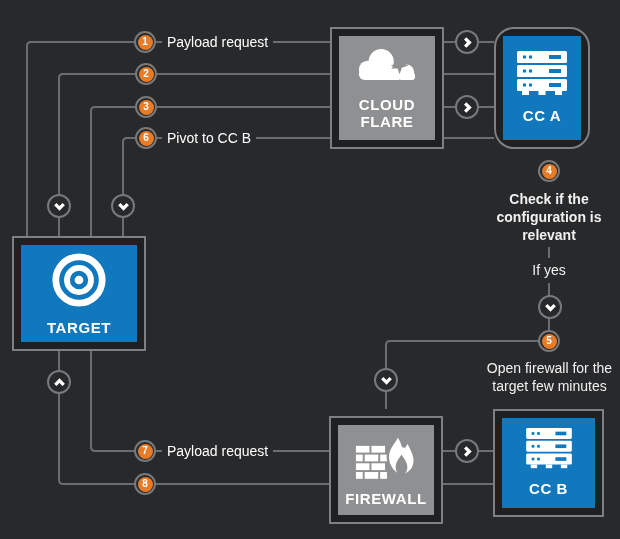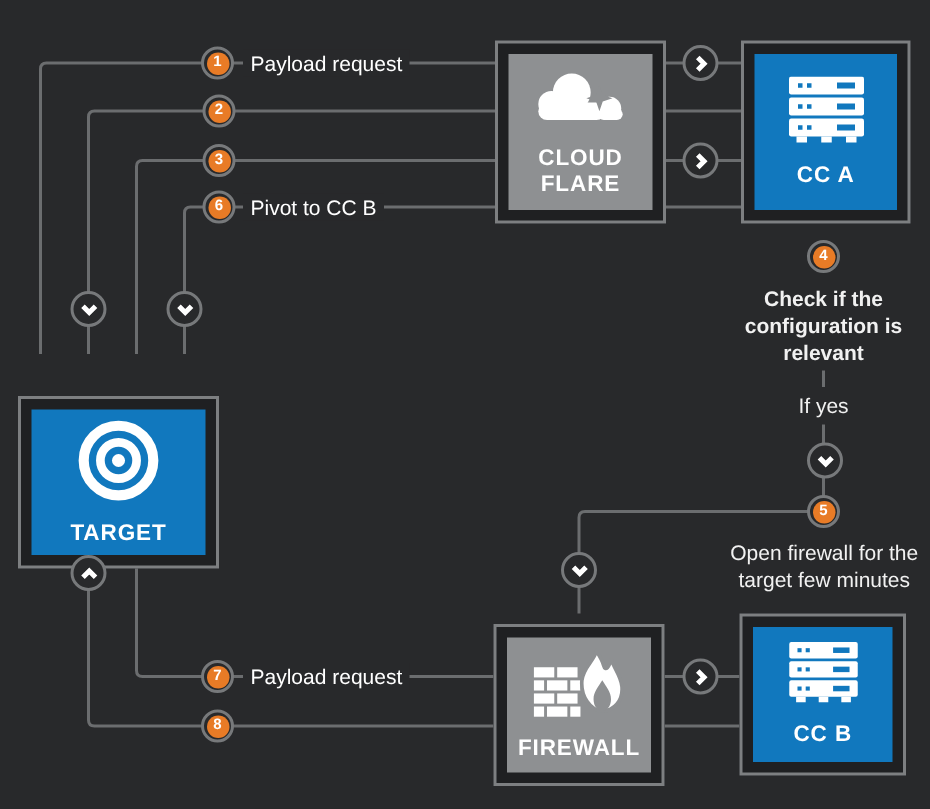--- a/index.html
+++ b/index.html
@@ -9,22 +9,22 @@
 
   
   .node{position:absolute;border:2px solid #7d7f81;background:#1f2022;box-sizing:border-box;}
   .node-inner{position:absolute;inset:7px;display:flex;flex-direction:column;align-items:center;
               justify-content:center;gap:7px;}
   .node-inner.blue{background:#1178be;}
   .node-inner.gray{background:#8e9092;}
   .node-label{font-weight:bold;font-size:15px;letter-spacing:.6px;color:#fff;text-align:center;
               white-space:pre-line;line-height:1.12;}
   .n-cloudflare{left:330px;top:27px;width:114px;height:122px;}
-  .n-cca{left:494px;top:27px;width:113px;height:122px;}
-  .n-target{left:12px;top:236px;width:134px;height:115px;margin-top:28px;}
+  .n-cca{left:494px;top:27px;width:96px;height:122px;border-radius:20px;}
+  .n-target{left:12px;top:236px;width:134px;height:115px;}
   .n-firewall{left:329px;top:416px;width:114px;height:108px;}
   .n-ccb{left:493px;top:409px;width:111px;height:108px;}
 
   
   .num-badge{position:absolute;width:22px;height:22px;border-radius:50%;border:2px solid #77797b;
              background:#28292b;box-sizing:border-box;display:flex;align-items:center;justify-content:center;}
   .num-dot{width:15px;height:15px;border-radius:50%;background:#e87b26;color:#fff;font-size:10px;
            font-weight:bold;display:flex;align-items:center;justify-content:center;line-height:1;}
 
   

